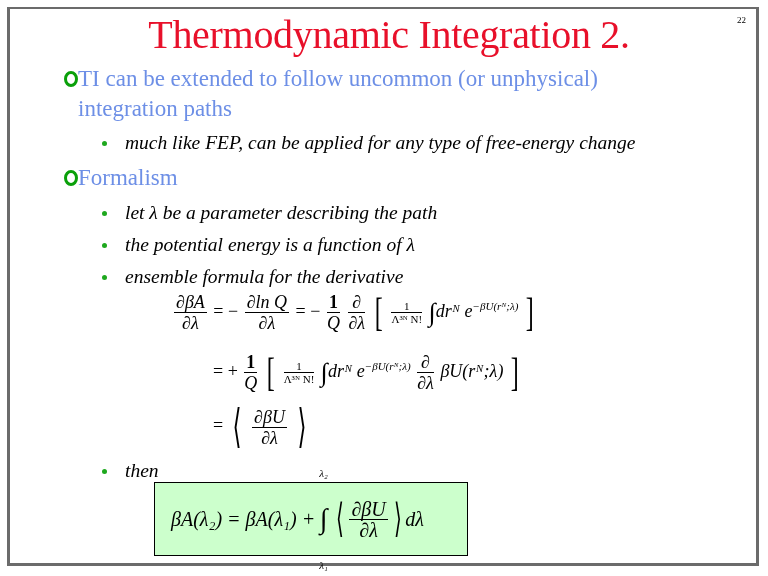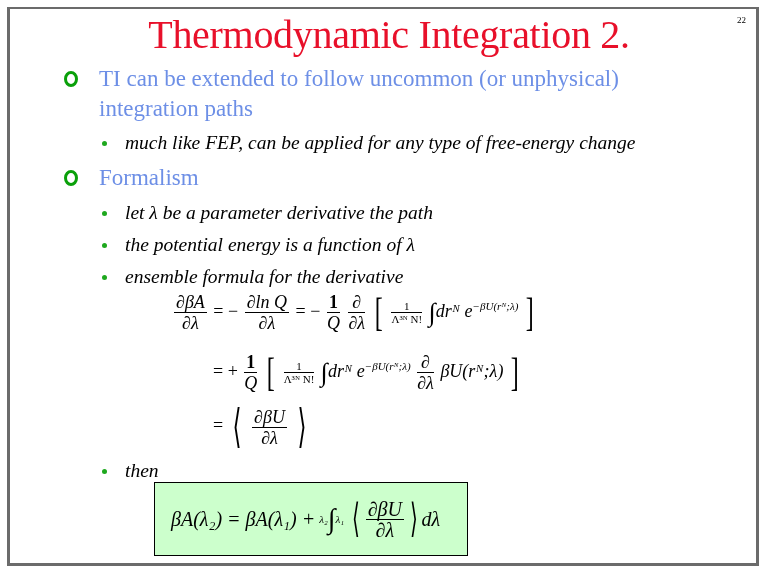--- a/index.html
+++ b/index.html
@@ -19,21 +19,21 @@
     .slide-num {
       position: absolute; left: 737px; top: 15px; font-size: 9px; color: #000; text-align: center;
     }
     .l1 {
       position: absolute; left: 64px; font-size: 23px; color: #6d8fe6; line-height: 29px;
     }
     .l1 .ring {
       position: absolute; left: 0; top: 7px; width: 14px; height: 16px; border: 3px solid #0aa00a;
       border-radius: 50%; box-sizing: border-box;
     }
-    .l1 .txt { position: absolute; left: 35px; top: 0; white-space: nowrap; }
+    .l1 .txt { position: absolute; left: 14px; top: 0; white-space: nowrap; }
     .l2 {
       position: absolute; left: 102px; font-size: 19.5px; font-style: italic; line-height: 24px; white-space: nowrap;
     }
     .l2 .dot {
       position: absolute; left: 0; top: 10px; width: 5px; height: 5px; border-radius: 50%; background: #1ea81e;
     }
     .l2 .txt { position: absolute; left: 23px; top: 0; }
     .math { position: absolute; font-family: "Liberation Serif", "DejaVu Serif", serif; font-size: 18px; white-space: nowrap; }
     .frac { display: inline-block; vertical-align: middle; text-align: center; margin: 0 2px; }
     .frac .num { display: block; border-bottom: 1px solid #000; padding: 0 2px; line-height: 20px; }
@@ -42,21 +42,21 @@
     .sfrac .num, .sfrac .den { line-height: 12px; }
     .brk { display: inline-block; vertical-align: middle; font-size: 40px; line-height: 40px; transform: scaleX(0.6); }
     .ang { display: inline-block; vertical-align: middle; font-size: 46px; line-height: 46px; transform: scaleX(0.5); font-weight: 100; }
     .int { display: inline-block; vertical-align: middle; font-size: 26px; }
     sup { font-size: 11px; }
     .result-box {
       position: absolute; left: 154px; top: 482px; width: 314px; height: 74px;
       background: #ccffcc; border: 1px solid #000; box-sizing: border-box;
     }
     .result-box .math { left: 16px; top: 0; height: 72px; display: flex; align-items: center; font-size: 20px; }
-    .limits { display: inline-flex; flex-direction: row; align-items: center; vertical-align: middle; margin: 0 4px; }
+    .limits { display: inline-flex; flex-direction: column; align-items: center; vertical-align: middle; margin: 0 4px; gap: 25px; }
     .limits .lim { font-size: 11px; font-style: italic; line-height: 12px; }
     .limits .sym { font-size: 28px; line-height: 30px; }
     i { }
   </style>
 </head>
 <body>
 
 <div class="frame"></div>
 
 <div class="title">Thermodynamic Integration 2.</div>
@@ -73,21 +73,21 @@
   <span class="dot"></span>
   <span class="txt">much like FEP, can be applied for any type of free-energy change</span>
 </div>
 
 <div class="l1" style="top:163px;">
   <span class="ring"></span>
   <span class="txt">Formalism</span>
 </div>
 <div class="l2" style="top:201px;">
   <span class="dot"></span>
-  <span class="txt">let λ be a parameter derivative the path</span>
+  <span class="txt">let λ be a parameter describing the path</span>
 </div>
 <div class="l2" style="top:233px;">
   <span class="dot"></span>
   <span class="txt">the potential energy is a function of λ</span>
 </div>
 <div class="l2" style="top:265px;">
   <span class="dot"></span>
   <span class="txt">ensemble formula for the derivative</span>
 </div>
 

